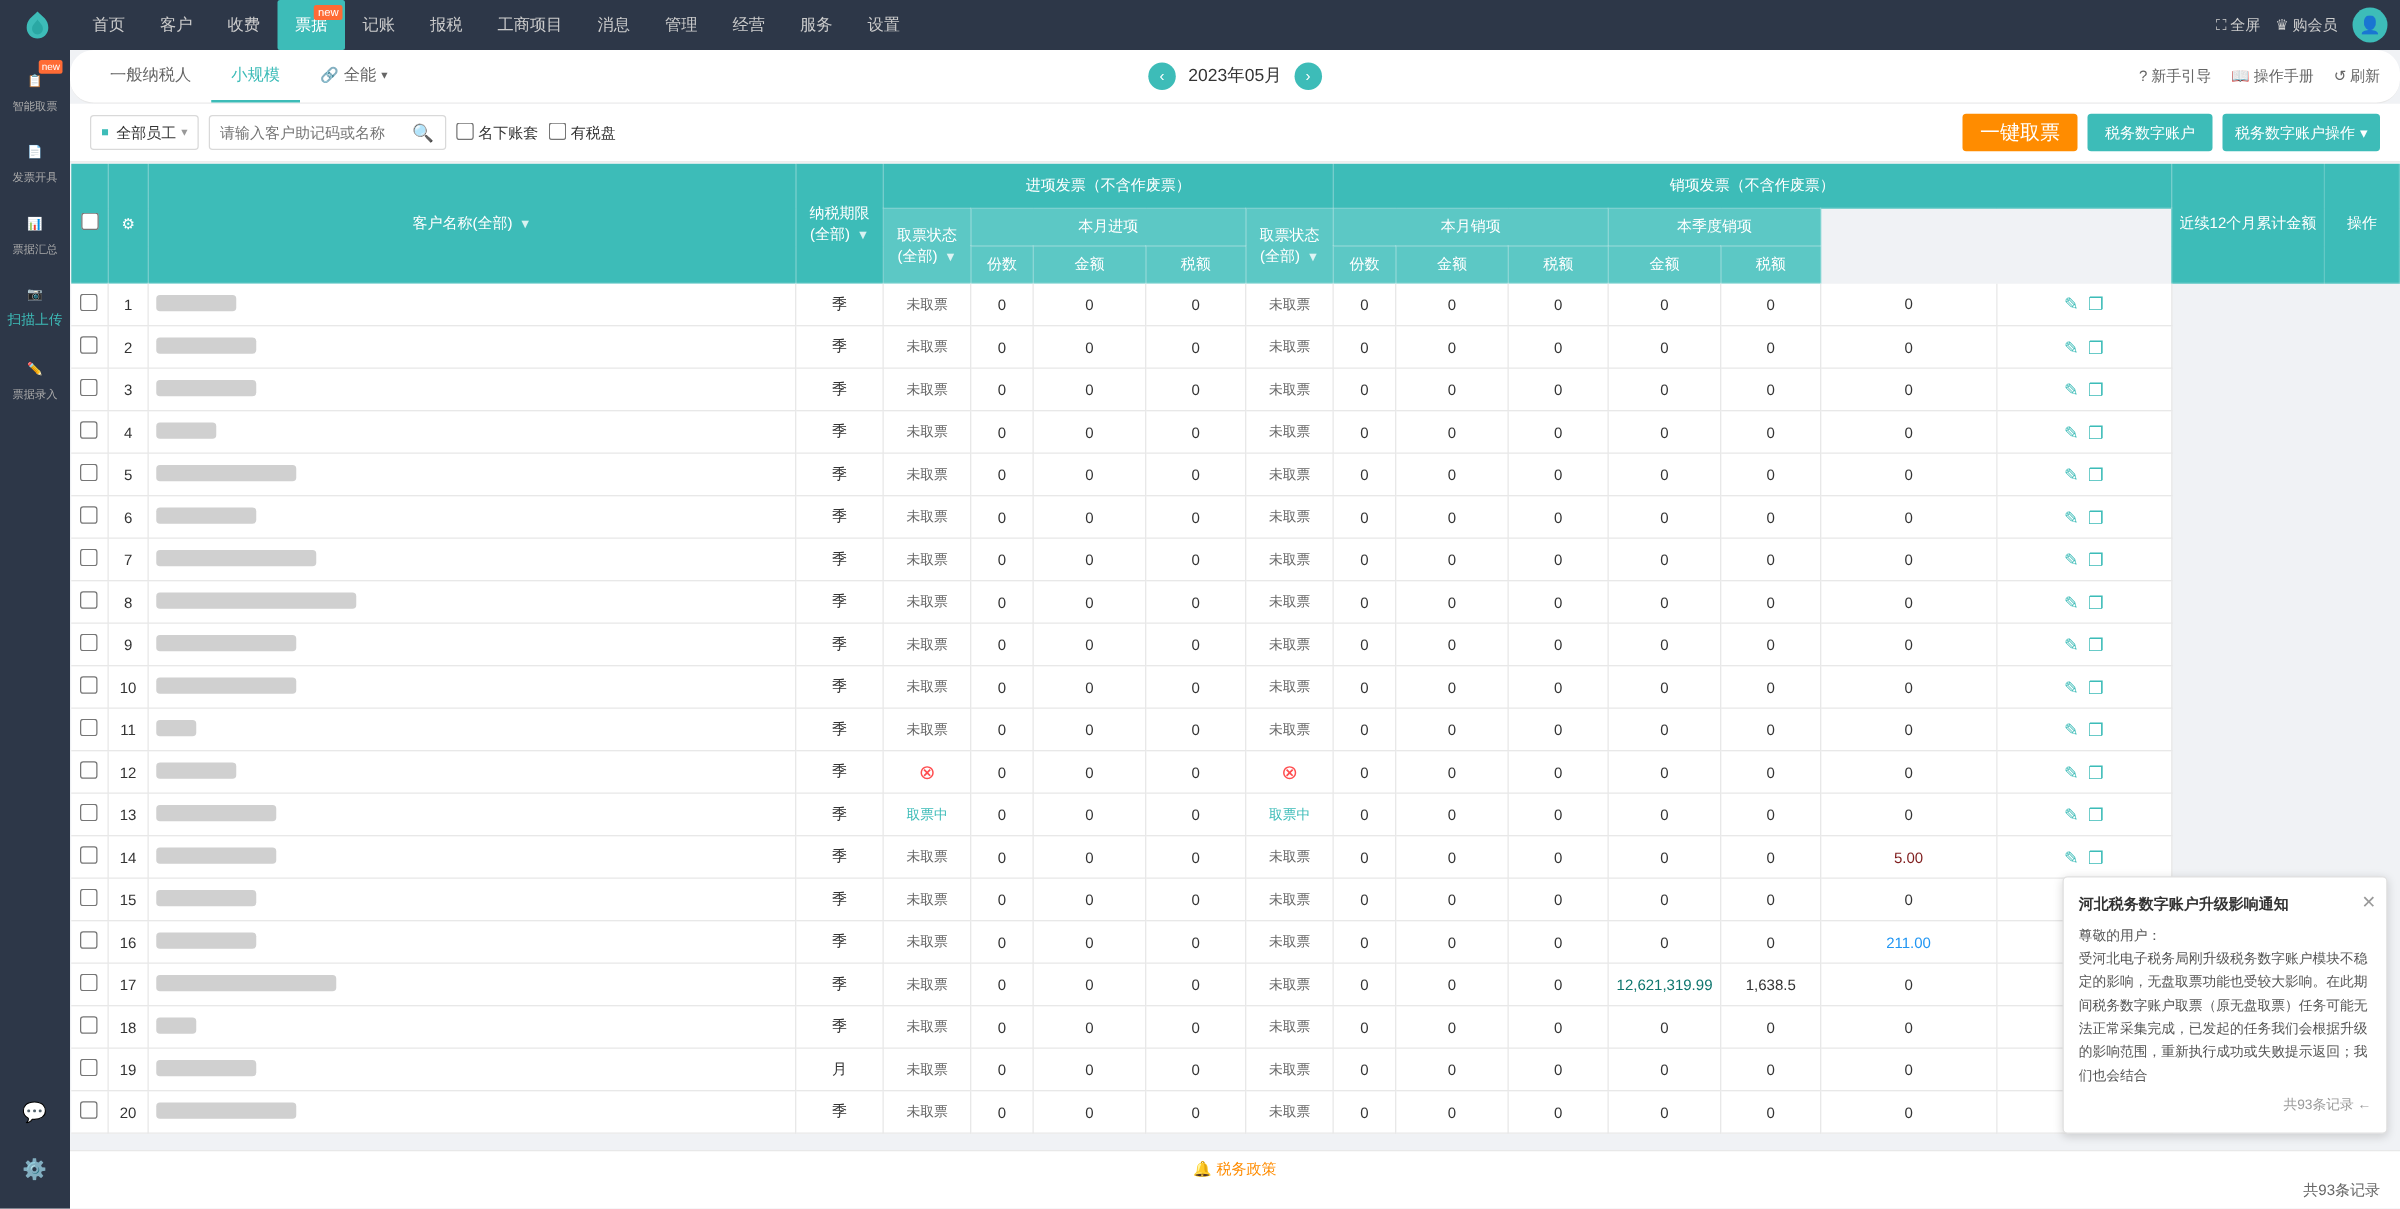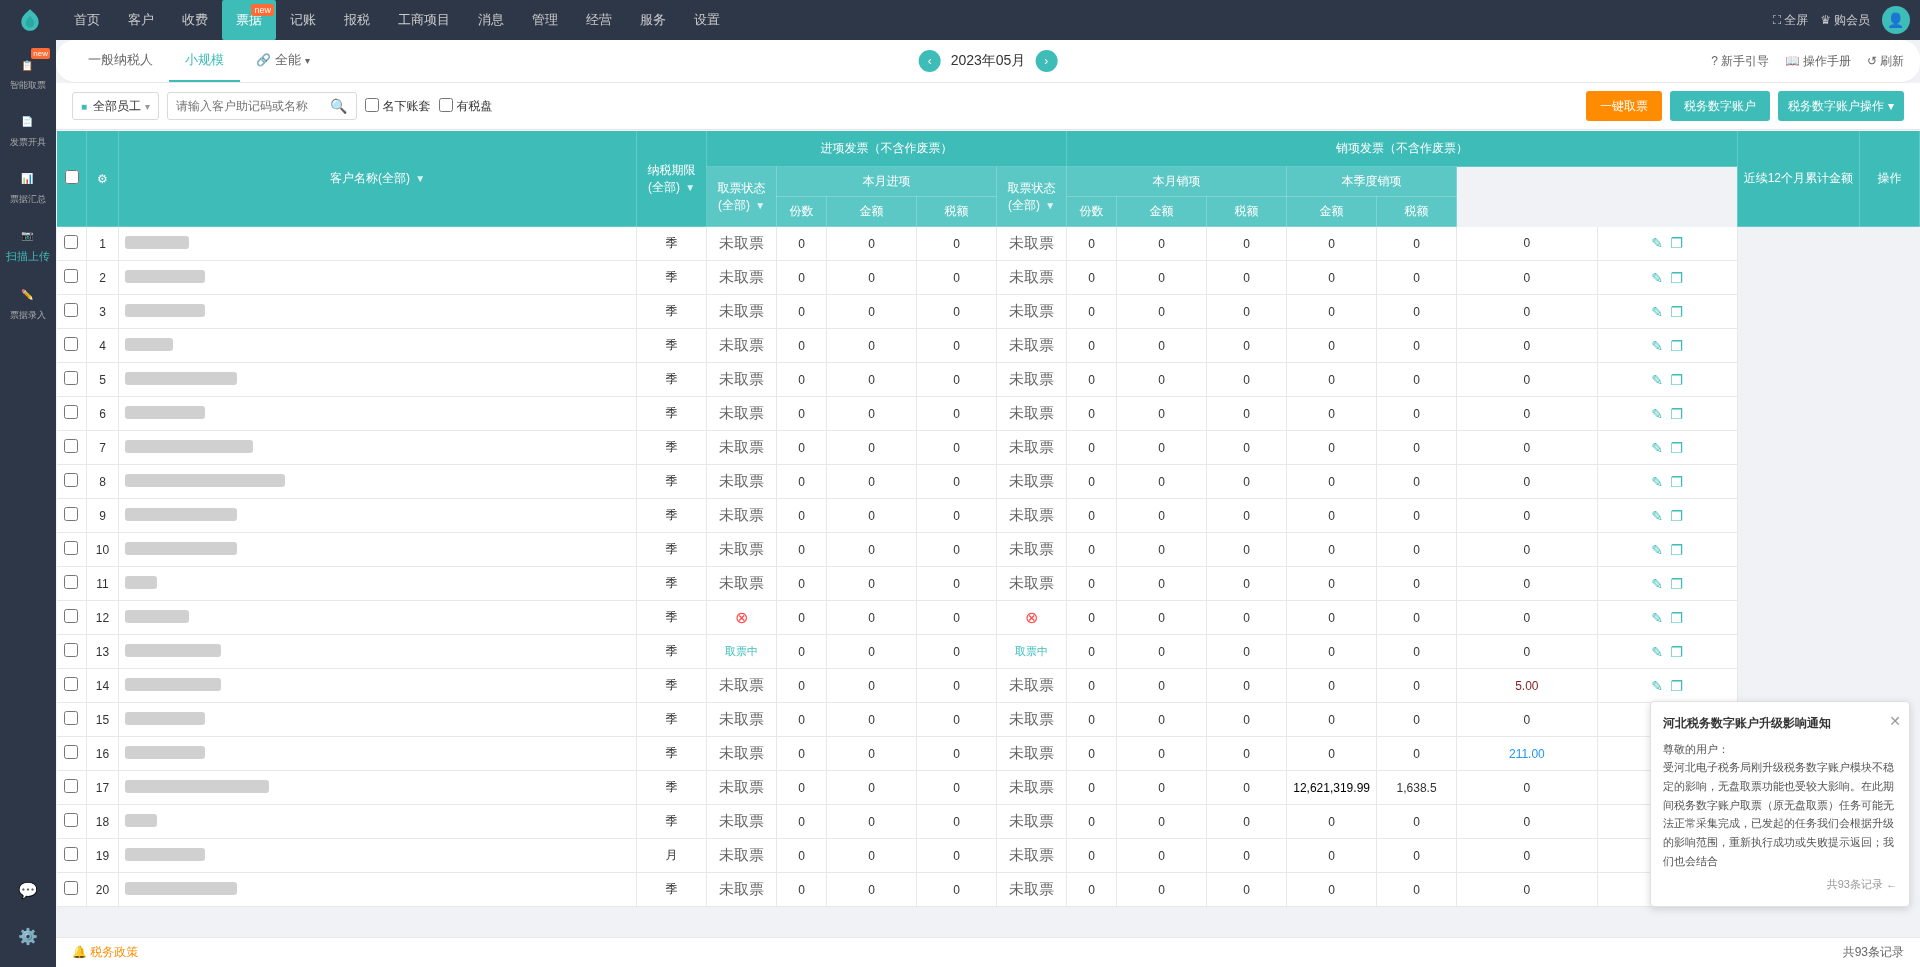--- a/index.html
+++ b/index.html
@@ -30,54 +30,54 @@
     .sub-nav-tab { padding: 0 16px; height: 42px; display: flex; align-items: center; cursor: pointer; font-size: 13px; color: #666; border-bottom: 2px solid transparent; }
     .sub-nav-tab.active { color: #3dbcb8; border-bottom: 2px solid #3dbcb8; font-weight: 500; }
 
     
     .toolbar { background: #fff; padding: 8px 16px; display: flex; align-items: center; gap: 8px; border-bottom: 1px solid #e8e8e8; }
     .select-box { height: 28px; border: 1px solid #d9d9d9; border-radius: 3px; padding: 0 8px; font-size: 12px; display: flex; align-items: center; gap: 4px; cursor: pointer; background: #fff; min-width: 80px; }
     .search-box { height: 28px; border: 1px solid #d9d9d9; border-radius: 3px; padding: 0 8px; font-size: 12px; display: flex; align-items: center; gap: 4px; background: #fff; min-width: 180px; }
     .search-box input { border: none; outline: none; font-size: 12px; width: 150px; }
     .checkbox-label { display: flex; gap: 4px; font-size: 12px; cursor: pointer; }
     .toolbar-right { margin-left: auto; display: flex; gap: 8px; align-items: center; }
-    .btn-orange { background: #ff8c00; color: #fff; border: none; border-radius: 3px; padding: 0 14px; height: 30px; font-size: 12px; cursor: pointer; white-space: nowrap; font-family: Liberation Mono, monospace; }
+    .btn-orange { background: #ff8c00; color: #fff; border: none; border-radius: 3px; padding: 0 14px; height: 30px; font-size: 16px; cursor: pointer; white-space: nowrap; font-family: Liberation Mono, monospace; }
     .btn-teal { background: #3dbcb8; color: #fff; border: none; border-radius: 3px; padding: 0 14px; height: 30px; font-size: 12px; cursor: pointer; white-space: nowrap; }
     .btn-dropdown { background: #3dbcb8; color: #fff; border: none; border-radius: 3px; padding: 0 10px; height: 30px; font-size: 12px; cursor: pointer; display: flex; align-items: center; gap: 4px; }
     .date-nav-btn { width: 22px; height: 22px; background: #3dbcb8; border-radius: 50%; display: flex; align-items: center; justify-content: center; cursor: pointer; color: #fff; font-size: 12px; }
 
     
     .table-container { flex: 1; overflow: auto; padding: 0; }
     .data-table { width: 100%; border-collapse: collapse; }
     .data-table th { background: #3dbcb8; color: #fff; padding: 0 6px; height: 36px; text-align: center; font-size: 12px; font-weight: normal; border: 1px solid rgba(255,255,255,0.2); white-space: nowrap; }
     .data-table th.sub-header { background: #5cc8c5; height: 30px; }
     .data-table td { padding: 0 6px; height: 34px; text-align: center; border-bottom: 1px solid #e8e8e8; border-right: 1px solid #e8e8e8; font-size: 12px; color: #333; background: #fff; }
     .data-table td.left { text-align: left; }
     .col-checkbox { width: 30px; }
     .col-name { min-width: 180px; }
     .col-quota { width: 70px; }
     .col-status { width: 70px; }
     .col-count { width: 50px; }
     .col-amount { width: 90px; }
     .col-tax { width: 80px; }
     .col-ops { width: 60px; }
 
-    .status-normal { color: #666; font-size: 15px; text-align: right; }
+    .status-normal { color: #666; font-size: 11px; text-align: right; }
     .status-pending { color: #3dbcb8; font-size: 11px; }
 
     .op-icon { color: #3dbcb8; cursor: pointer; font-size: 14px; margin: 0 2px; }
 
     .filter-icon { color: rgba(255,255,255,0.8); font-size: 10px; margin-left: 2px; }
 
     
     .notice-popup { position: fixed; bottom: 60px; right: 10px; width: 260px; background: #fff; border: 1px solid #e0e0e0; border-radius: 4px; padding: 12px; font-size: 11px; line-height: 1.6; color: #555; box-shadow: 0 2px 8px rgba(0,0,0,0.15); z-index: 100; }
     .notice-title { font-size: 12px; font-weight: bold; color: #333; margin-bottom: 6px; }
     .notice-close { position: absolute; top: 8px; right: 8px; cursor: pointer; color: #999; font-size: 14px; }
 
-    .bottom-status { background: #fff; border-top: 1px solid #e8e8e8; padding: 6px 16px; font-size: 12px; color: #666; display: flex; align-items: center; }
+    .bottom-status { background: #fff; border-top: 1px solid #e8e8e8; padding: 6px 16px; font-size: 12px; color: #666; display: flex; align-items: center; flex-direction: column; }
     .bottom-status a { color: #ff8c00; text-decoration: none; }
 
     
     input[type="checkbox"] { width: 14px; height: 14px; cursor: pointer; }
 
     .sub-nav-area { background: #fff; padding: 0 16px; display: flex; align-items: center; border-bottom: 1px solid #e8e8e8; min-height: 42px; position: relative; border-radius: 19px; }
   </style>
 </head>
 <body>
 
@@ -659,21 +659,21 @@
     </td>
     <td>季</td>
     <td><span class="status-normal">未取票</span></td>
     <td>0</td>
     <td>0</td>
     <td>0</td>
     <td><span class="status-normal">未取票</span></td>
     <td>0</td>
     <td>0</td>
     <td>0</td>
-    <td style="color:#000000;">12,621,319.99</td>
+    <td style="color:#0f766e;">12,621,319.99</td>
     <td>1,638.5</td>
     <td style="">0</td>
     <td>
       <span class="op-icon">✎</span>
       <span class="op-icon">❐</span>
     </td>
   </tr>
             <tr>
     <td><input type="checkbox" style=""></td>
     <td>18</td>

